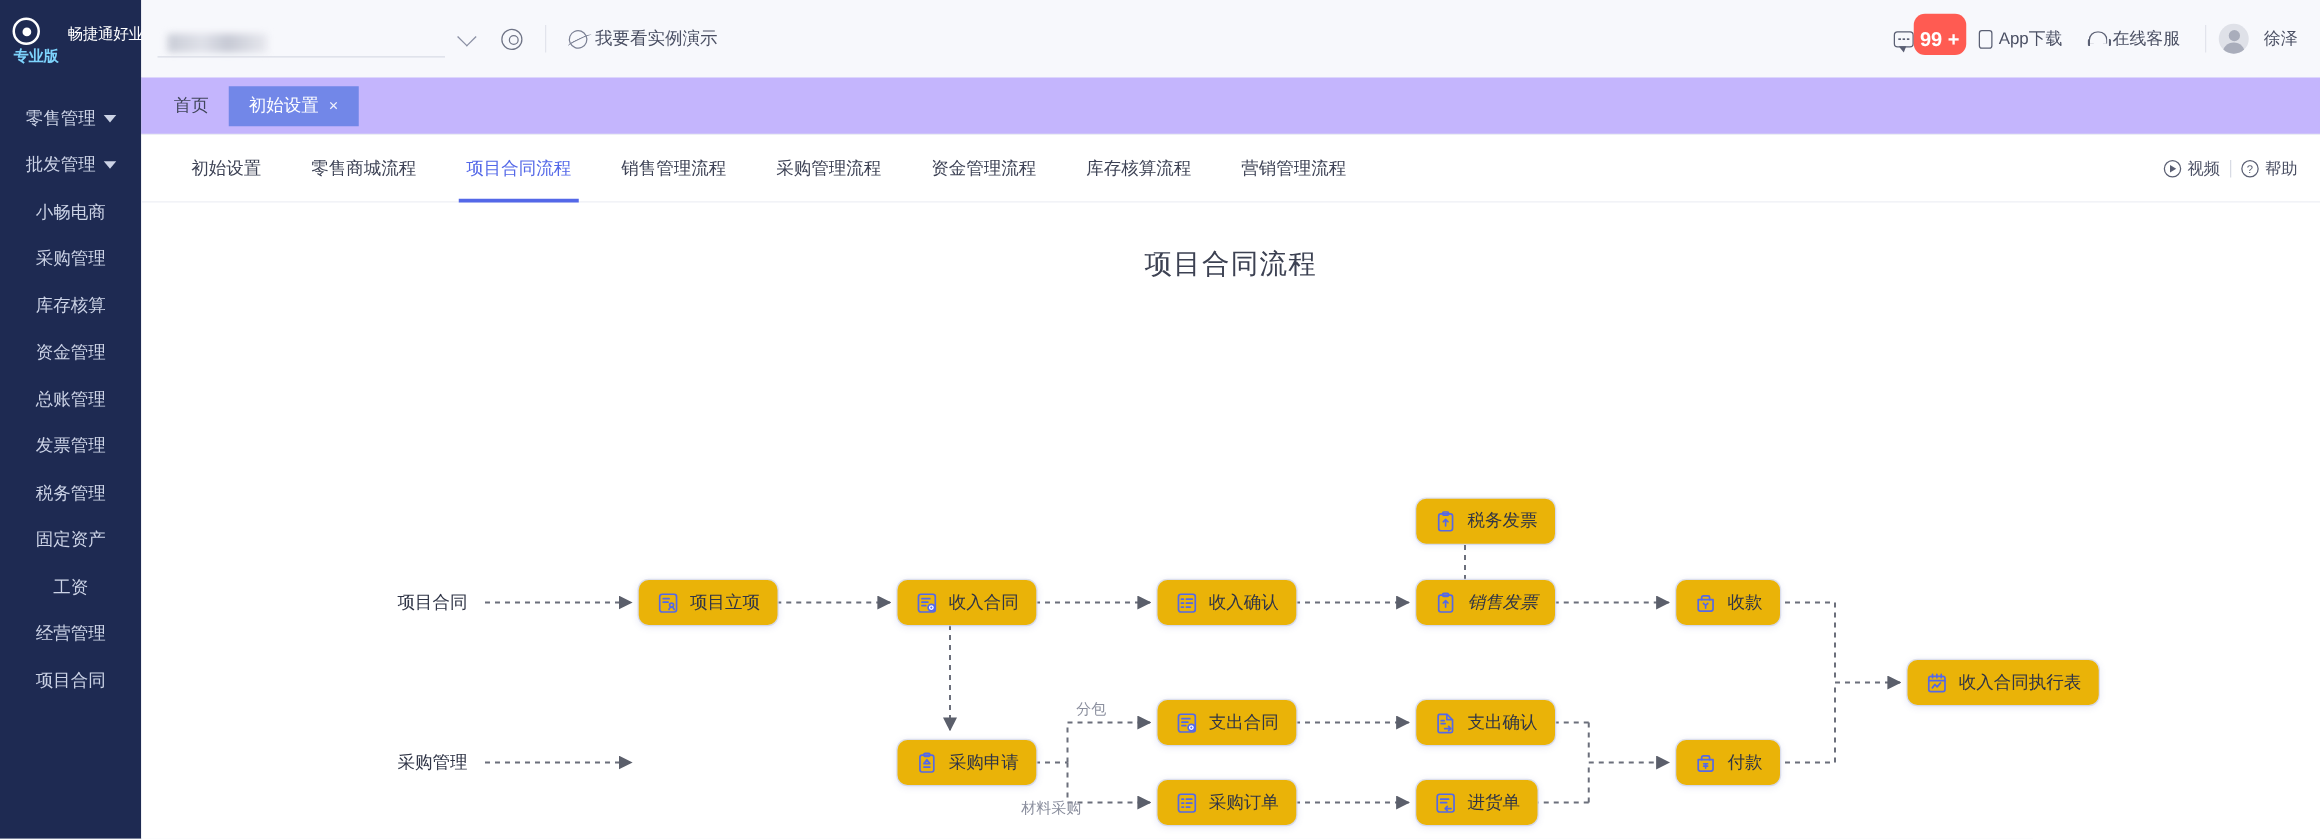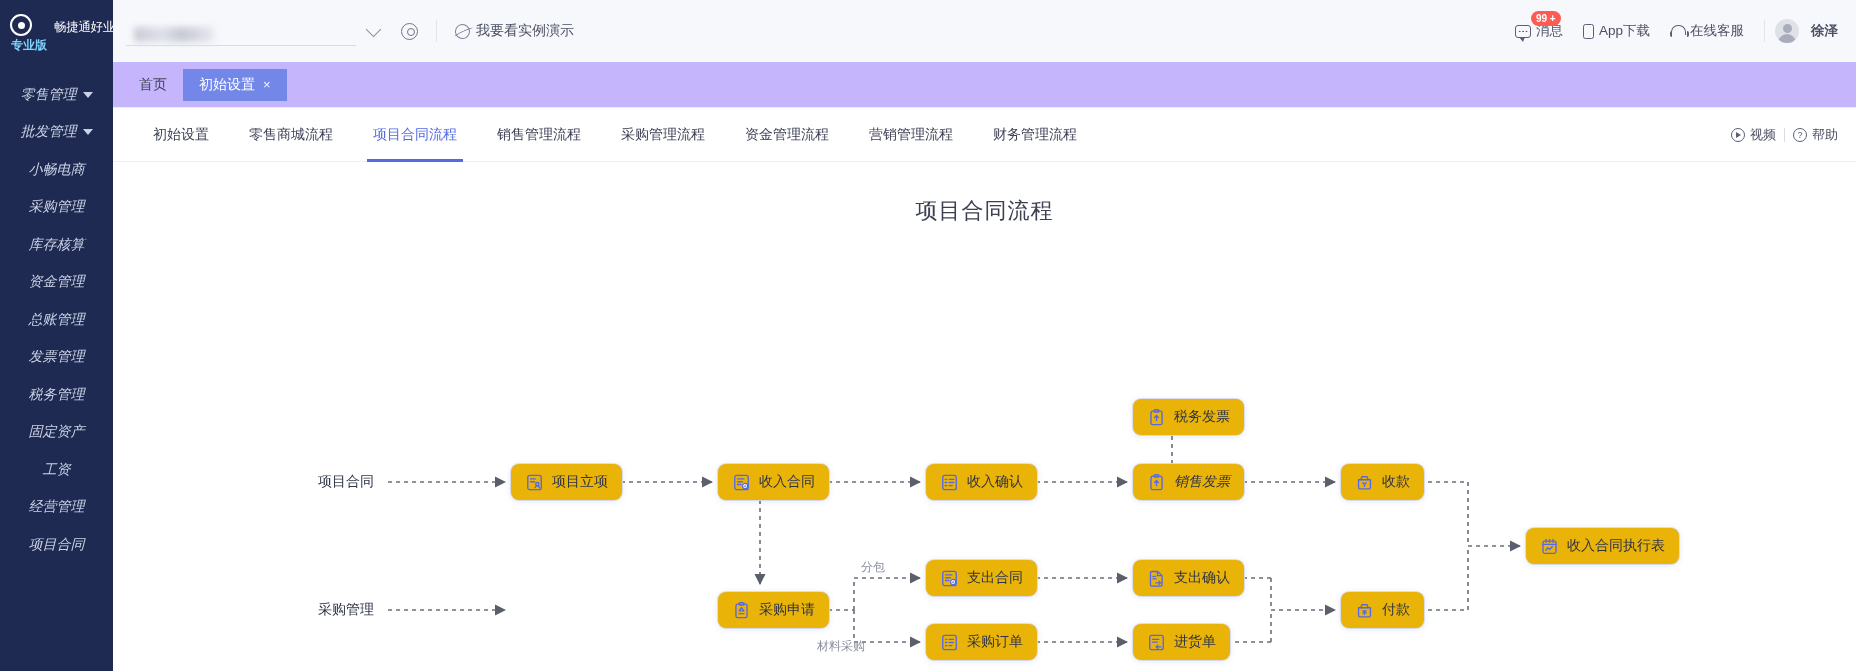--- a/index.html
+++ b/index.html
@@ -37,21 +37,20 @@
     color:#ffffff; font-size:12.5px; white-space:nowrap; letter-spacing:-0.3px;
   }
   .logo-sub {
     color:#7dd3fc; font-size:12px; margin-top:1px; padding-left:1px; font-weight:bold;
   }
   .nav-list { flex:1; padding-top:14px; }
   .nav-item {
     height:37.5px; display:flex; align-items:center; justify-content:center;
     color:#ccd3e6; font-size:14px; cursor:pointer; position:relative;
     gap:6px;
-    font-style:italic;
   }
   .caret {
     width:0; height:0; border-left:5px solid transparent; border-right:5px solid transparent;
     border-top:6px solid #ccd3e6; display:inline-block;
   }
 
   
   .topbar {
     position:absolute; left:113px; top:0; right:0; height:62px;
     background:#f7f8fc;
@@ -96,22 +95,22 @@
   }
   .topbar-right {
     margin-left:auto; display:flex; align-items:center; gap:0; padding-right:8px;
   }
   .tb-item {
     display:flex; align-items:center; gap:5px; color:#4a4f63; font-size:13.5px;
     cursor:pointer; padding:0 10px; position:relative;
   }
   .badge {
     position:absolute; left:26px; top:-11px;
-    background:#ff5b52; color:#fff; font-size:10px; font-weight:bold;
-    border-radius:9px; padding:2px 5px 2px; line-height:1.1; white-space:nowrap;
+    background:#ff5b52; color:#fff; font-size:16px; font-weight:bold;
+    border-radius:9px; padding:13px 5px 2px; line-height:1.1; white-space:nowrap;
   }
   .ic-msg {
     width:16px; height:13px; border:1.6px solid #5a5f73; border-radius:3px; position:relative;
   }
   .ic-msg::after {
     content:""; position:absolute; left:3px; bottom:-5px; width:0;height:0;
     border-left:4px solid transparent; border-right:2px solid transparent;
     border-top:5px solid #5a5f73;
   }
   .ic-msg i {
@@ -299,21 +298,21 @@
       </div>
       <div class="tb-item">
         <span class="ic-phone"></span>
         <span>App下载</span>
       </div>
       <div class="tb-item">
         <span class="ic-head"></span>
         <span>在线客服</span>
       </div>
       <div class="avatar-sep"></div>
-      <div class="tb-item" style="padding-left:0;font-weight:bold;">
+      <div class="tb-item" style="padding-left:0;">
         <span class="avatar"></span>
         <span class="user-name">徐泽</span>
       </div>
     </div>
   </div>
 
   <div class="tabstrip" id="tab-strip">
       <div class="tab">
         <span>首页</span>
       </div>
@@ -339,24 +338,24 @@
           <div class="subnav-item">
             <span>销售管理流程</span>
           </div>
           <div class="subnav-item">
             <span>采购管理流程</span>
           </div>
           <div class="subnav-item">
             <span>资金管理流程</span>
           </div>
           <div class="subnav-item">
+            <span>库存核算流程</span>
+          </div>
+          <div class="subnav-item">
             <span>营销管理流程</span>
-          </div>
-          <div class="subnav-item">
-            <span>财务管理流程</span>
           </div>
         </div>
       <div class="subnav-right">
         <div class="snr-item">
           <span class="circ">
               <span class="play-tri"></span>
             </span>
           <span>视频</span>
         </div>
         <div class="snr-div"></div>

